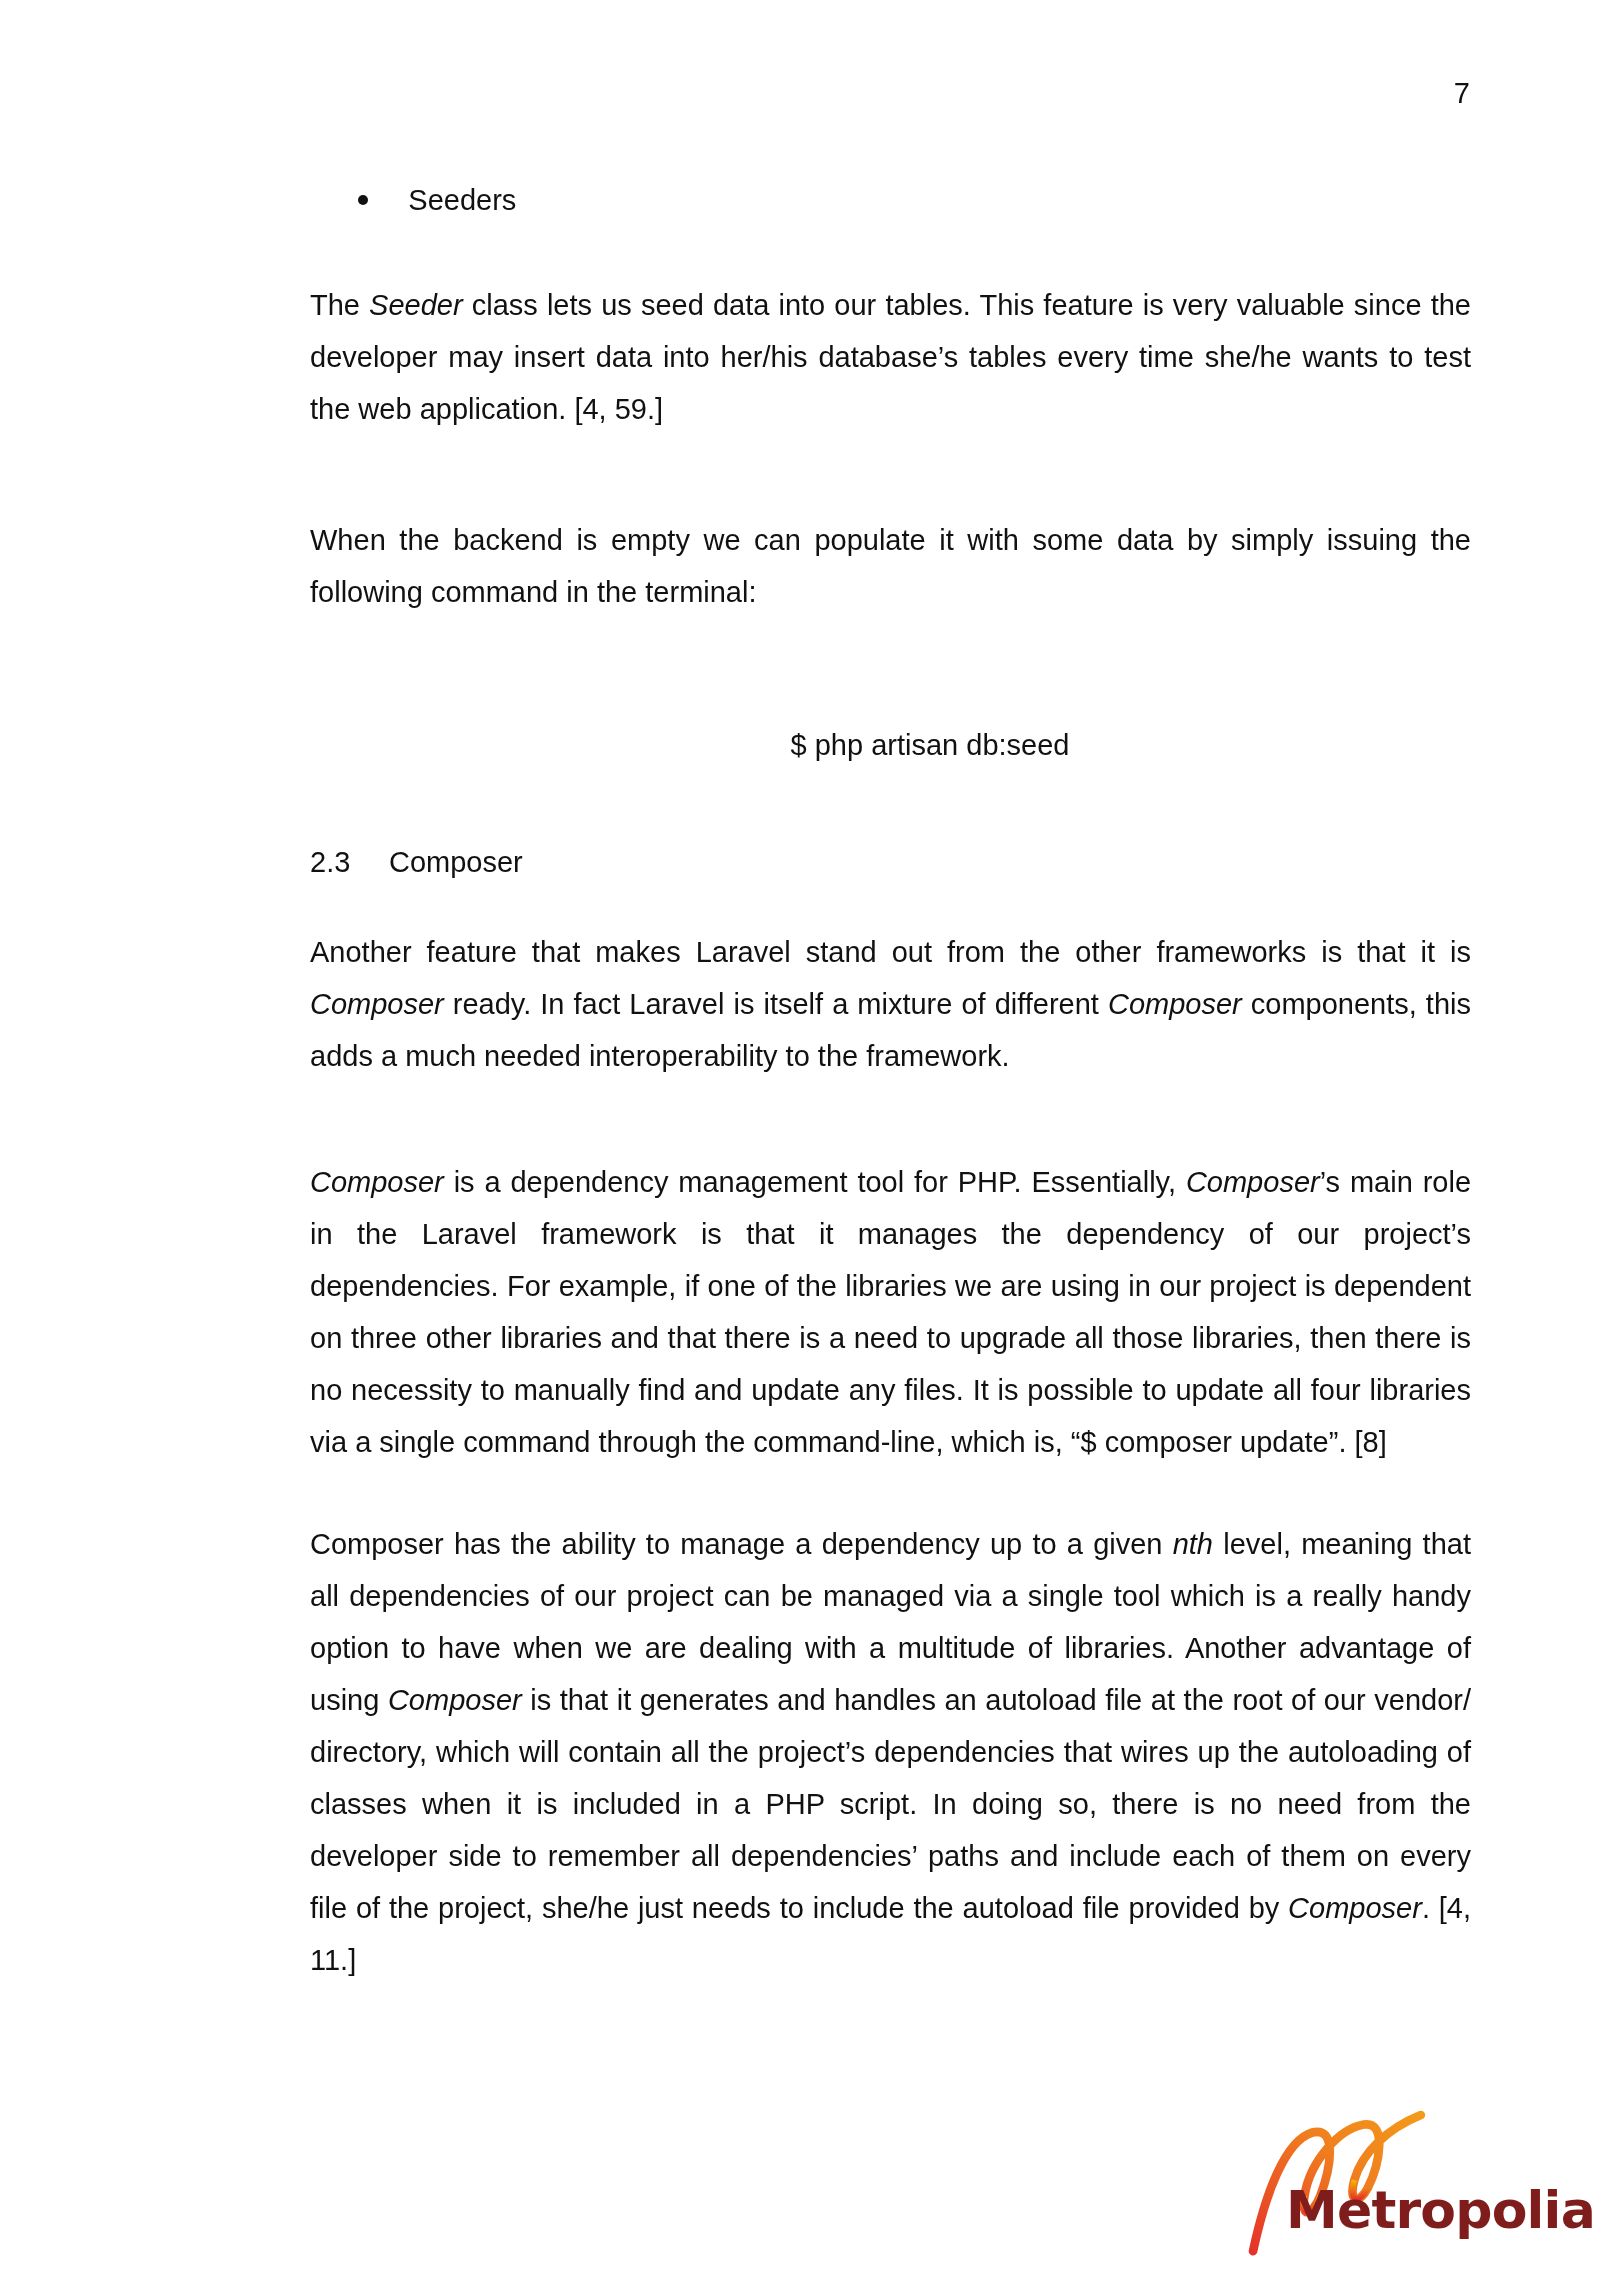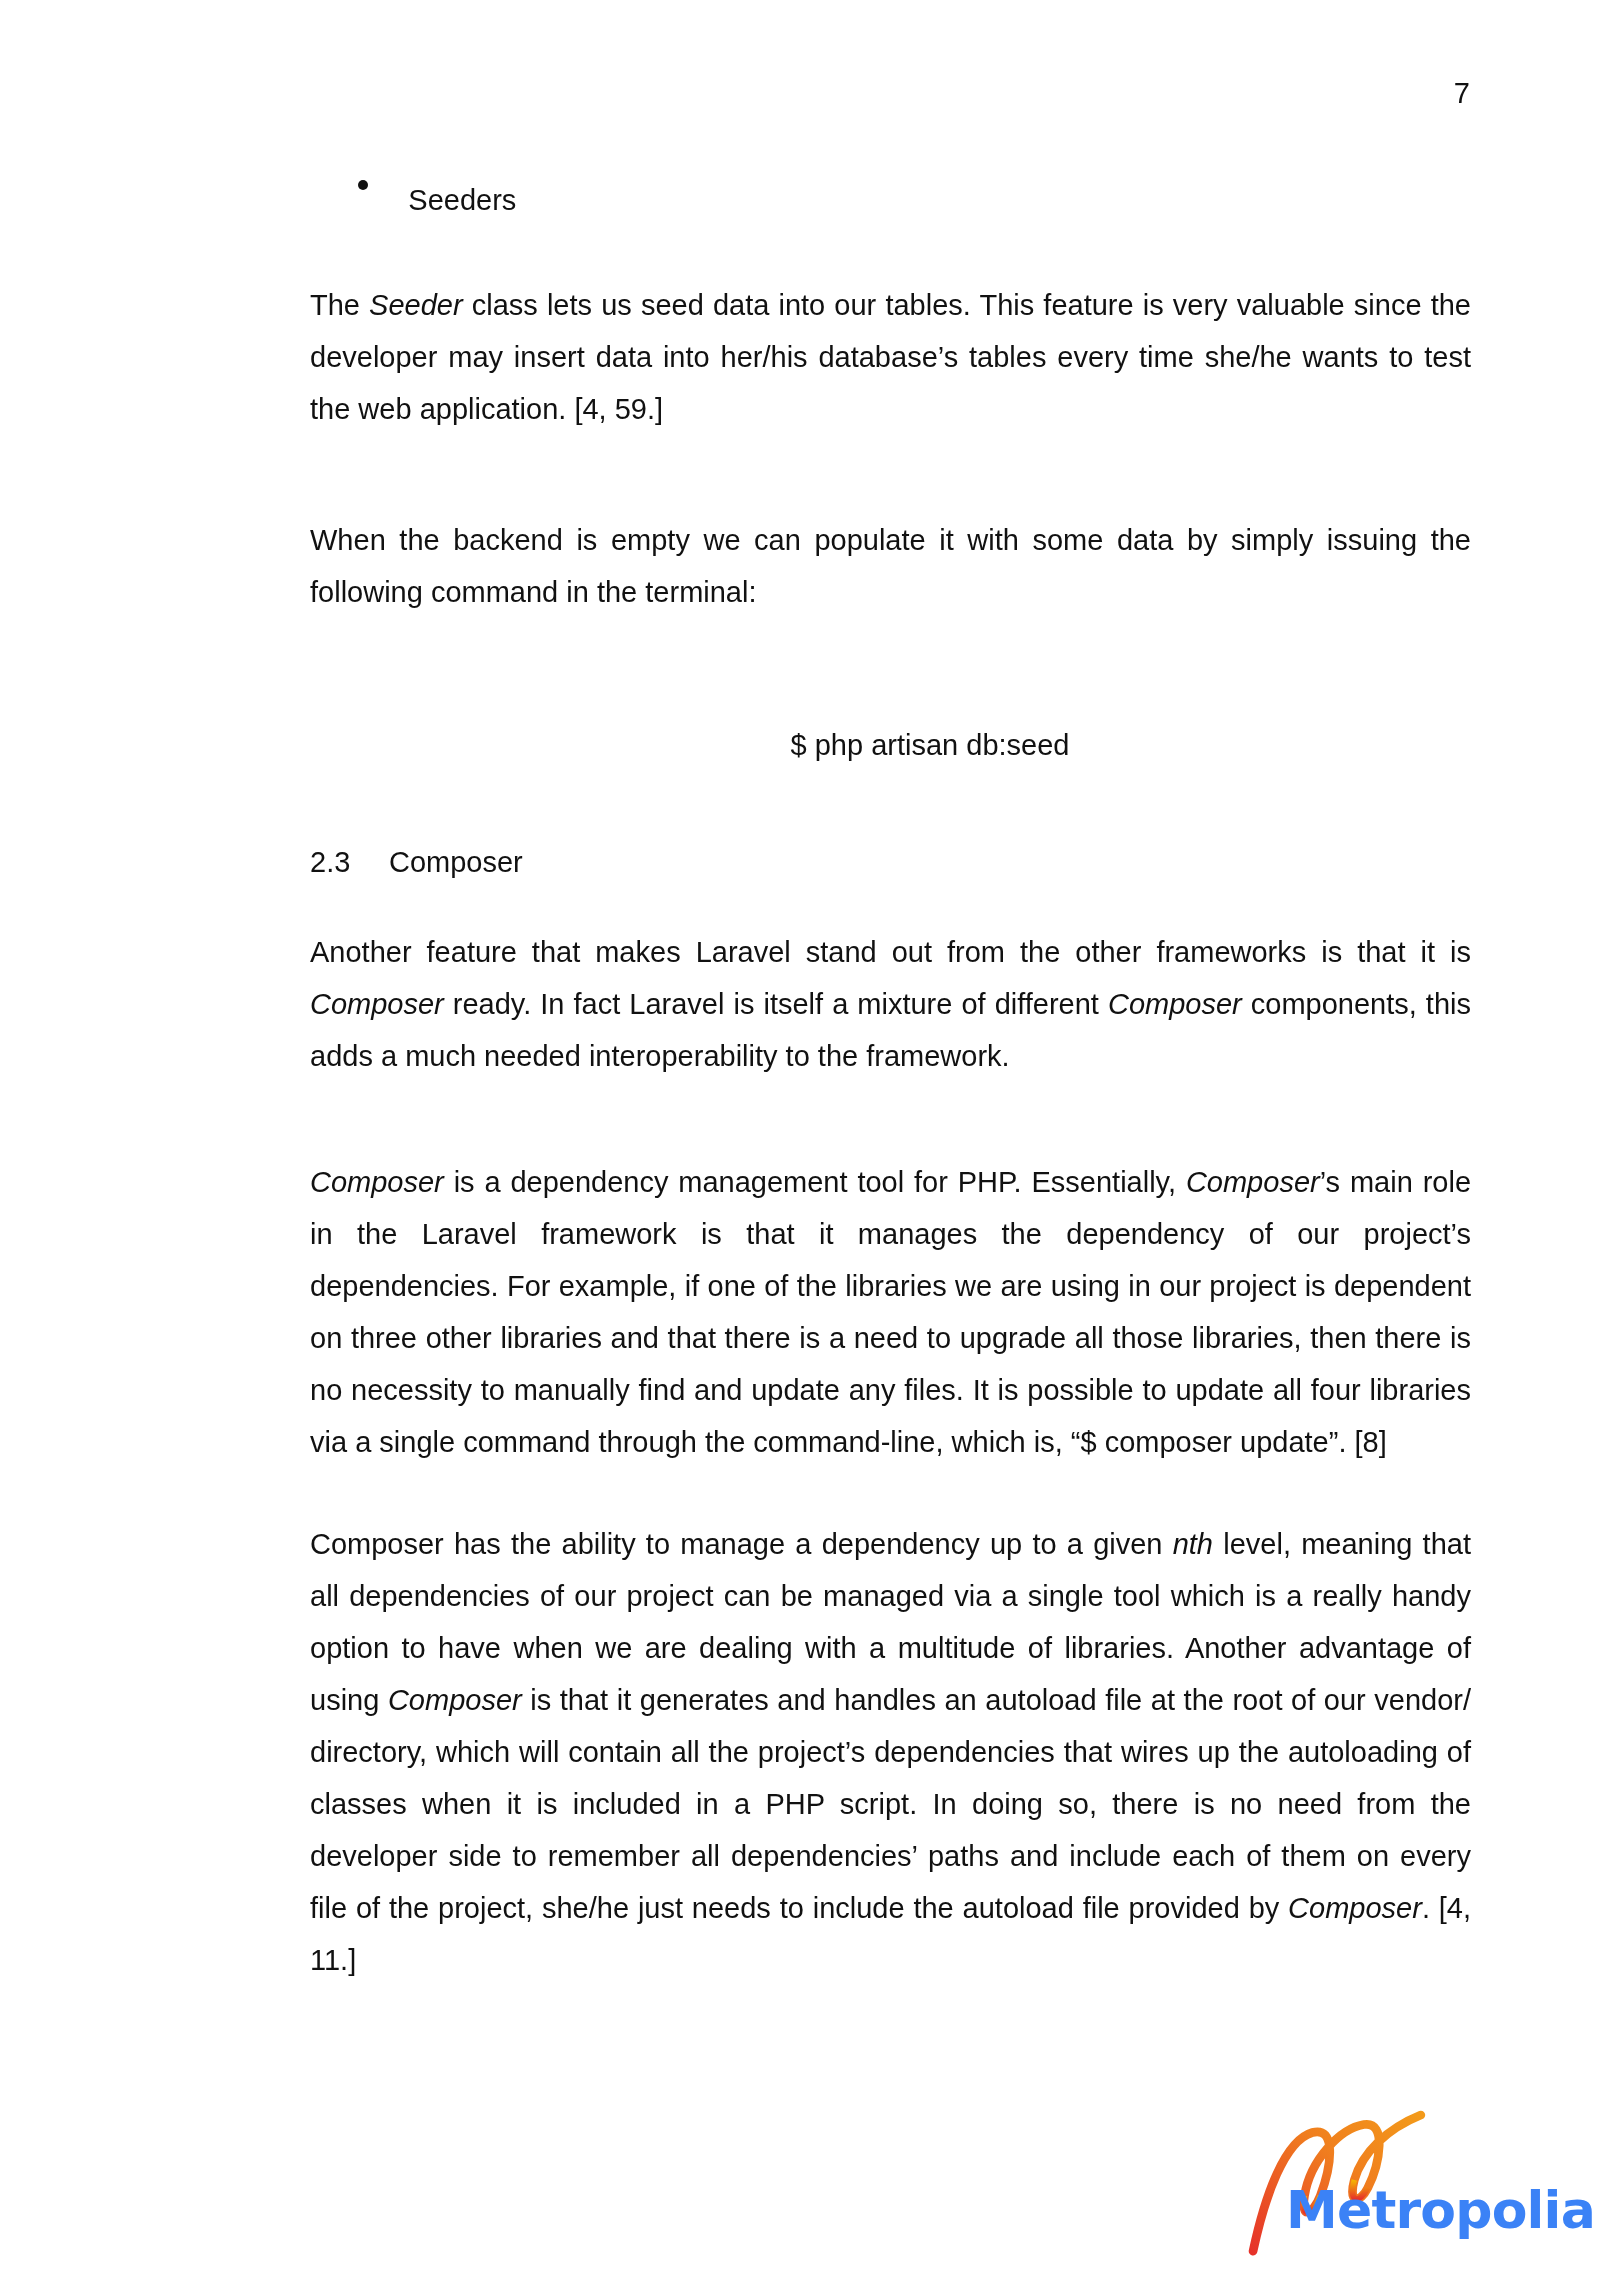--- a/index.html
+++ b/index.html
@@ -38,21 +38,21 @@
       left: 0;
       width: 1161px;
     }
     .bullet {
       position: absolute;
       top: 180px;
       left: 48px;
       font-size: 29px;
       line-height: 40px;
       display: flex;
-      align-items: flex-start;
+      align-items: center;
     }
     .bullet-dot {
       display: inline-block;
       width: 10.3px;
       height: 10.3px;
       background: #111;
       border-radius: 50%;
       margin-right: 40px;
     }
     .cmd {
@@ -83,21 +83,21 @@
       width: 317px;
       height: 182px;
     }
     .logo-text {
       position: absolute;
       left: 49px;
       top: 95px;
       font-family: "DejaVu Sans", sans-serif;
       font-size: 52px;
       font-weight: bold;
-      color: #3b82f6;
+      color: #7f1d1d;
       letter-spacing: -0.8px;
     }
   </style>
 </head>
 <body>
 
 <div class="page-number">7</div>
 
 <div class="content">
 

